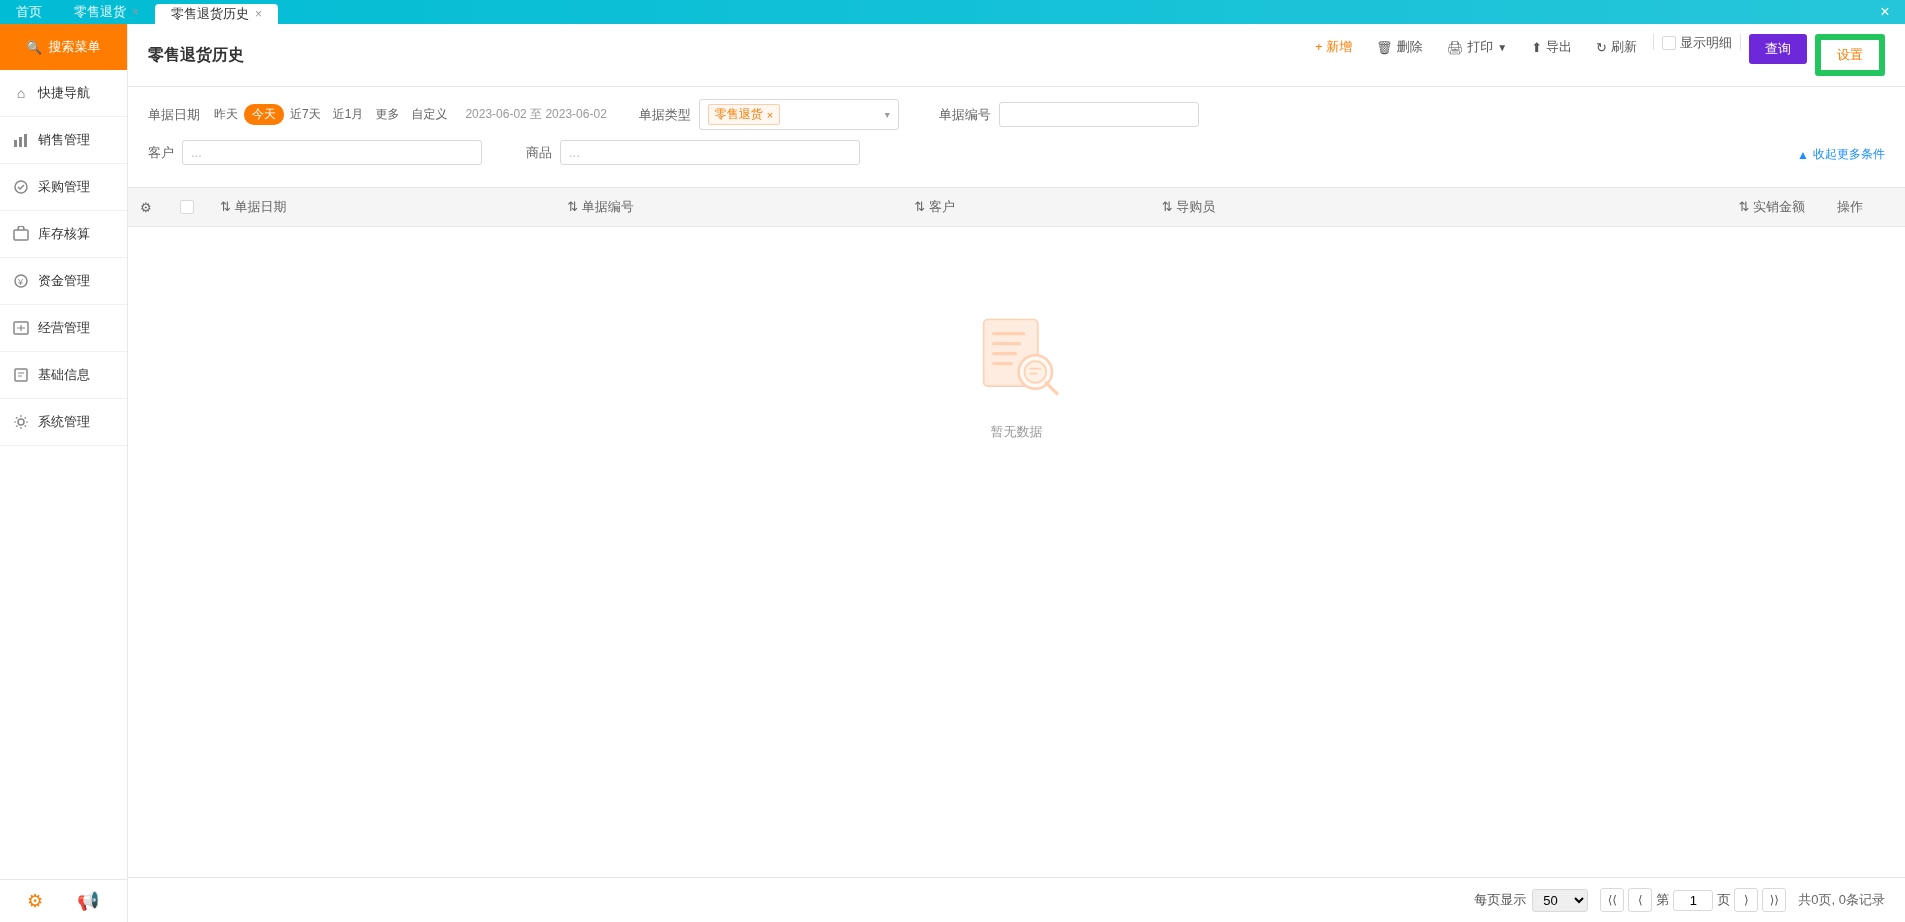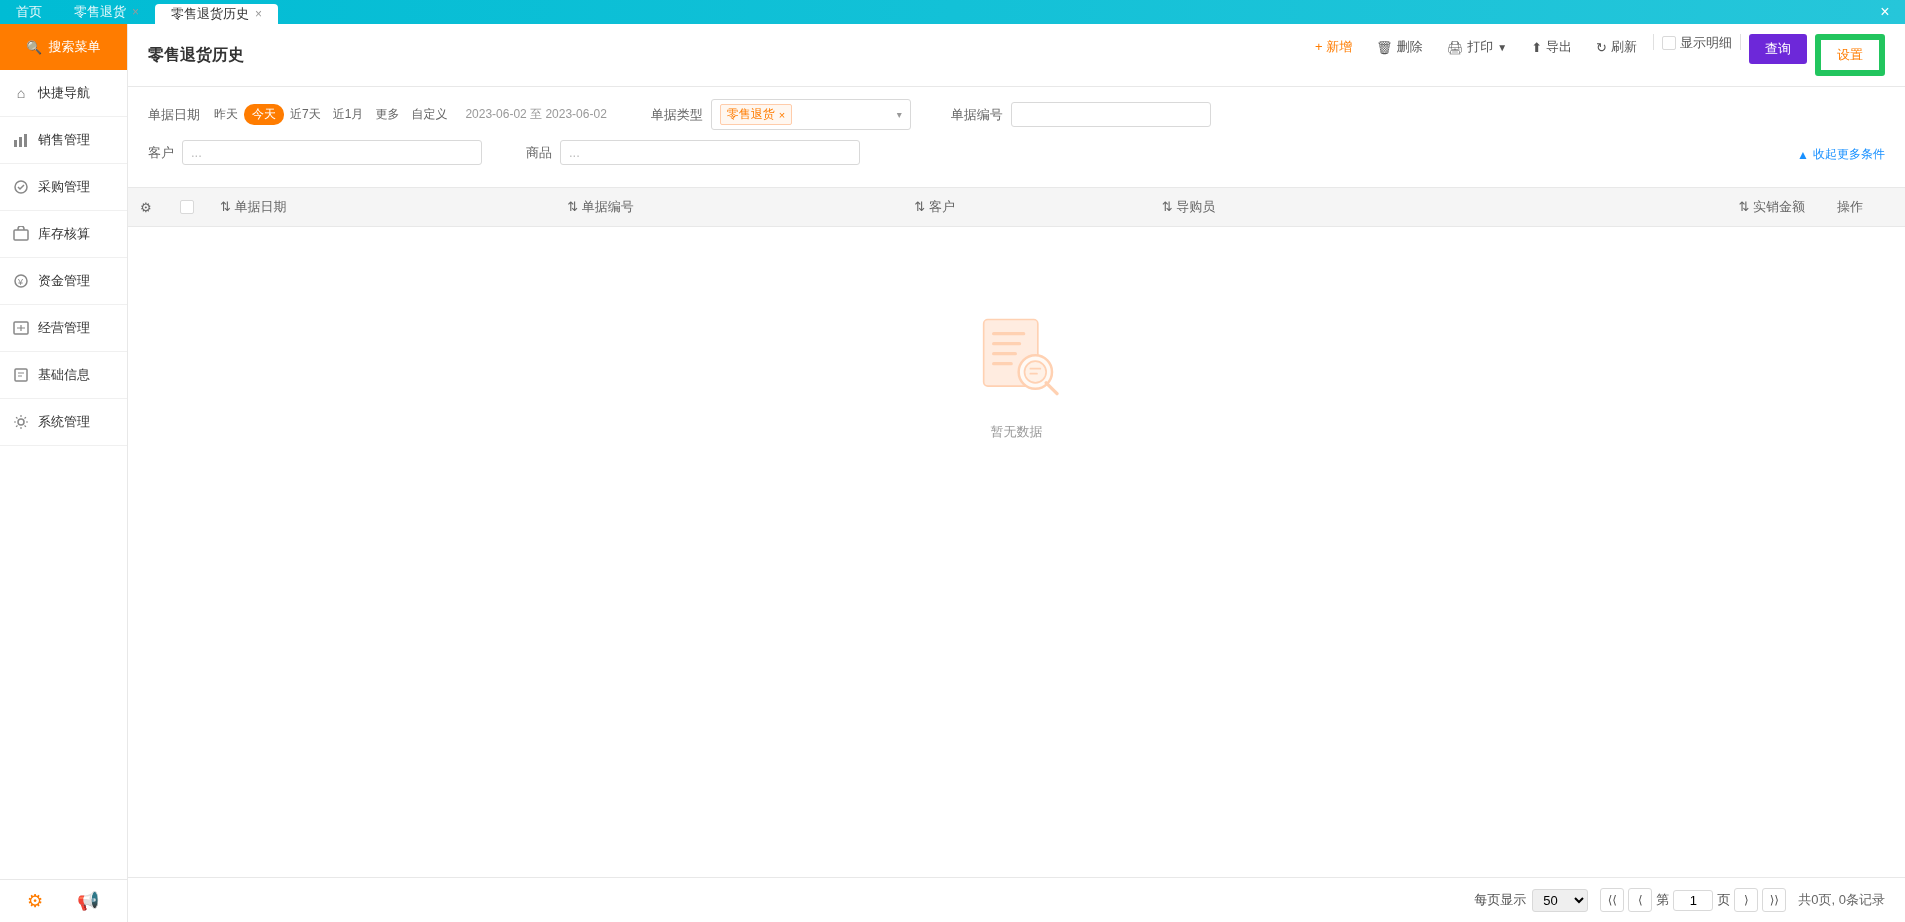--- a/index.html
+++ b/index.html
@@ -534,21 +534,21 @@
             <span class="date-btn">昨天</span>
             <span class="date-btn active">今天</span>
             <span class="date-btn">近7天</span>
             <span class="date-btn">近1月</span>
             <span class="date-btn">更多</span>
             <span class="date-btn">自定义</span>
           </div>
           <span class="date-range">2023-06-02 至 2023-06-02</span>
         </div>
 
-        <div class="filter-item" style="margin-left: 24px;">
+        <div class="filter-item" style="margin-left: 12px;">
           <span class="filter-label">单据类型</span>
           <div class="filter-select" style="min-width: 200px;">
             <div class="tag-item">
               <span>零售退货</span>
               <span class="tag-close">×</span>
             </div>
             <span class="select-arrow">▾</span>
           </div>
         </div>
 

